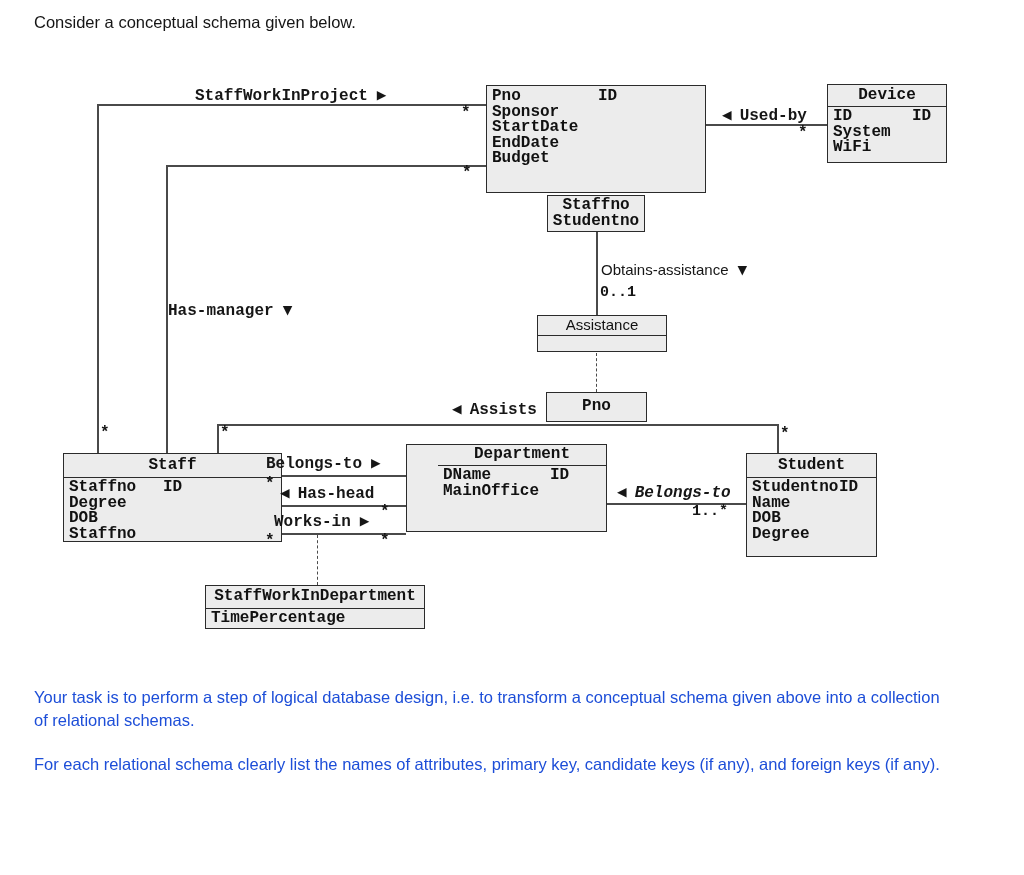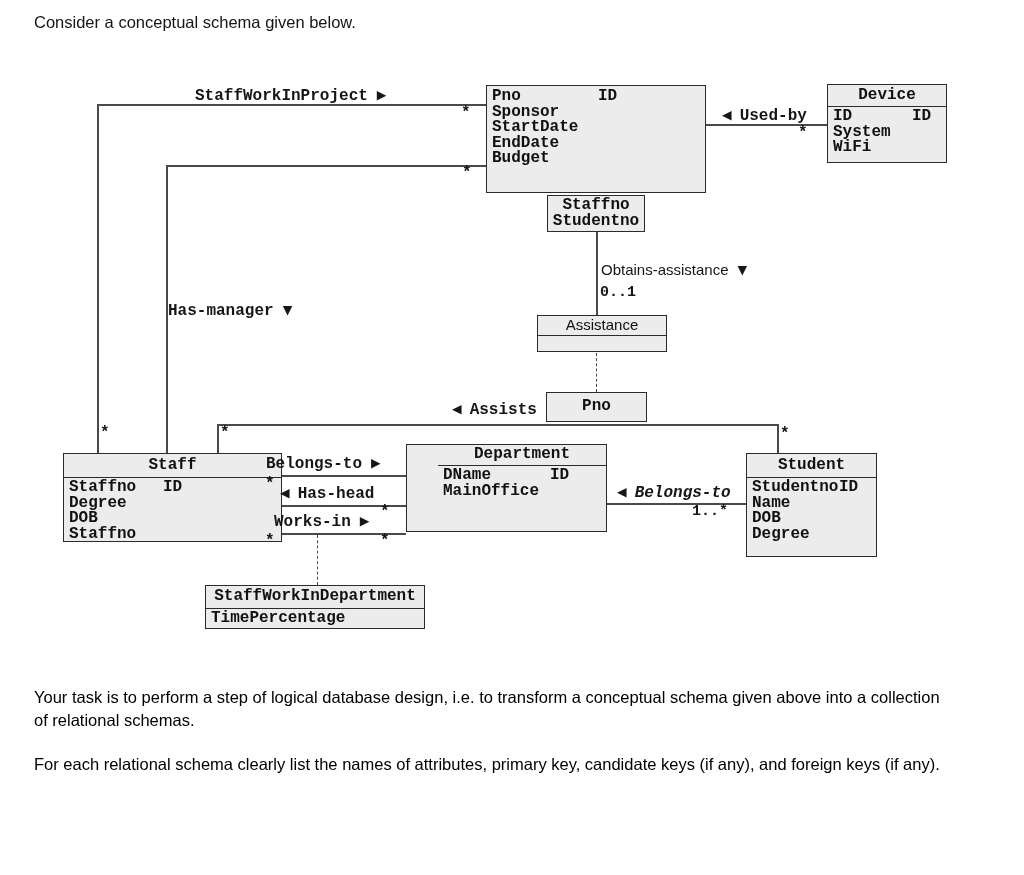--- a/index.html
+++ b/index.html
@@ -27,21 +27,21 @@
           font-family:"Liberation Mono","DejaVu Sans Mono",monospace;font-weight:700;color:#161616;}
   .slabel{position:absolute;white-space:nowrap;font-size:15px;line-height:16px;
           font-family:"Liberation Sans",sans-serif;font-weight:400;color:#161616;}
   .arr{font-family:"DejaVu Sans",sans-serif;font-size:12.5px;position:relative;top:-1px;}
   .gapL{margin-right:8px;}
   .gapR{margin-left:9px;}
   .st{position:absolute;font-family:"Liberation Mono","DejaVu Sans Mono",monospace;
       font-weight:700;font-size:16px;line-height:14px;color:#161616;}
   .mult{position:absolute;font-family:"Liberation Mono","DejaVu Sans Mono",monospace;
         font-weight:700;font-size:15px;line-height:15px;color:#161616;}
-  .para{position:absolute;left:34px;width:912px;font-size:16.5px;line-height:22.5px;color:#000000;}
+  .para{position:absolute;left:34px;width:912px;font-size:16.5px;line-height:22.5px;color:#1d4ed8;}
   .just{text-align:justify;}
 </style>
 </head>
 <body>
 
 <div class="page">
 
   <div class="hdr">Consider a conceptual schema given below.</div>
 
   <div class="hl" style="left:97px;top:104px;width:389px;"></div>

